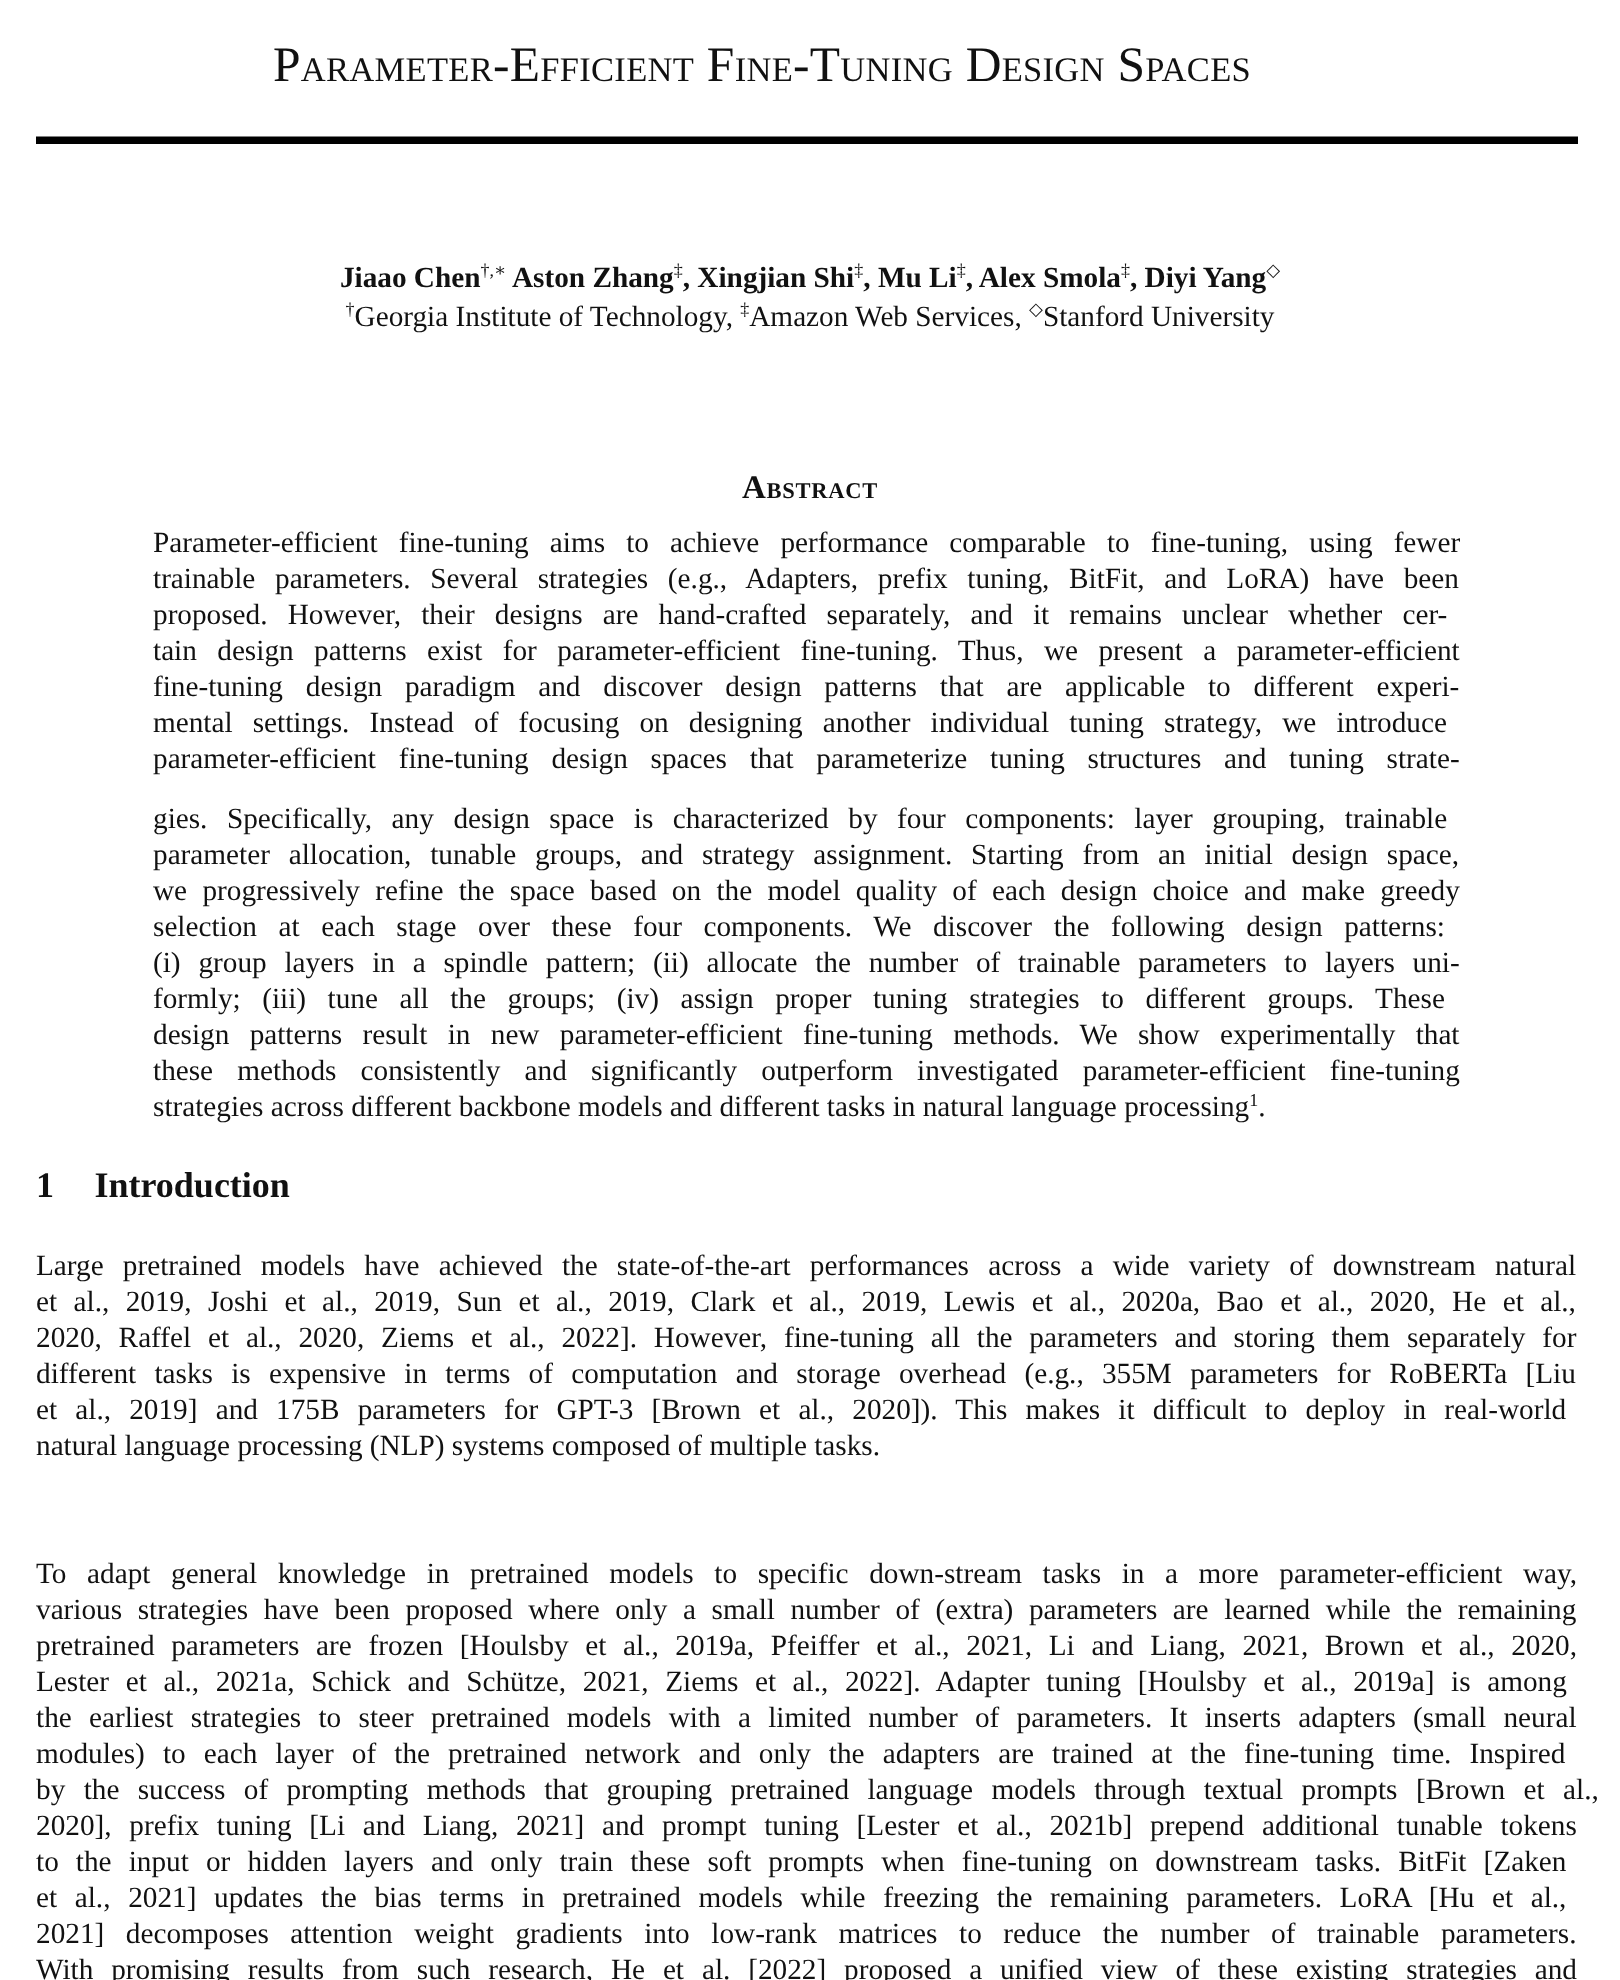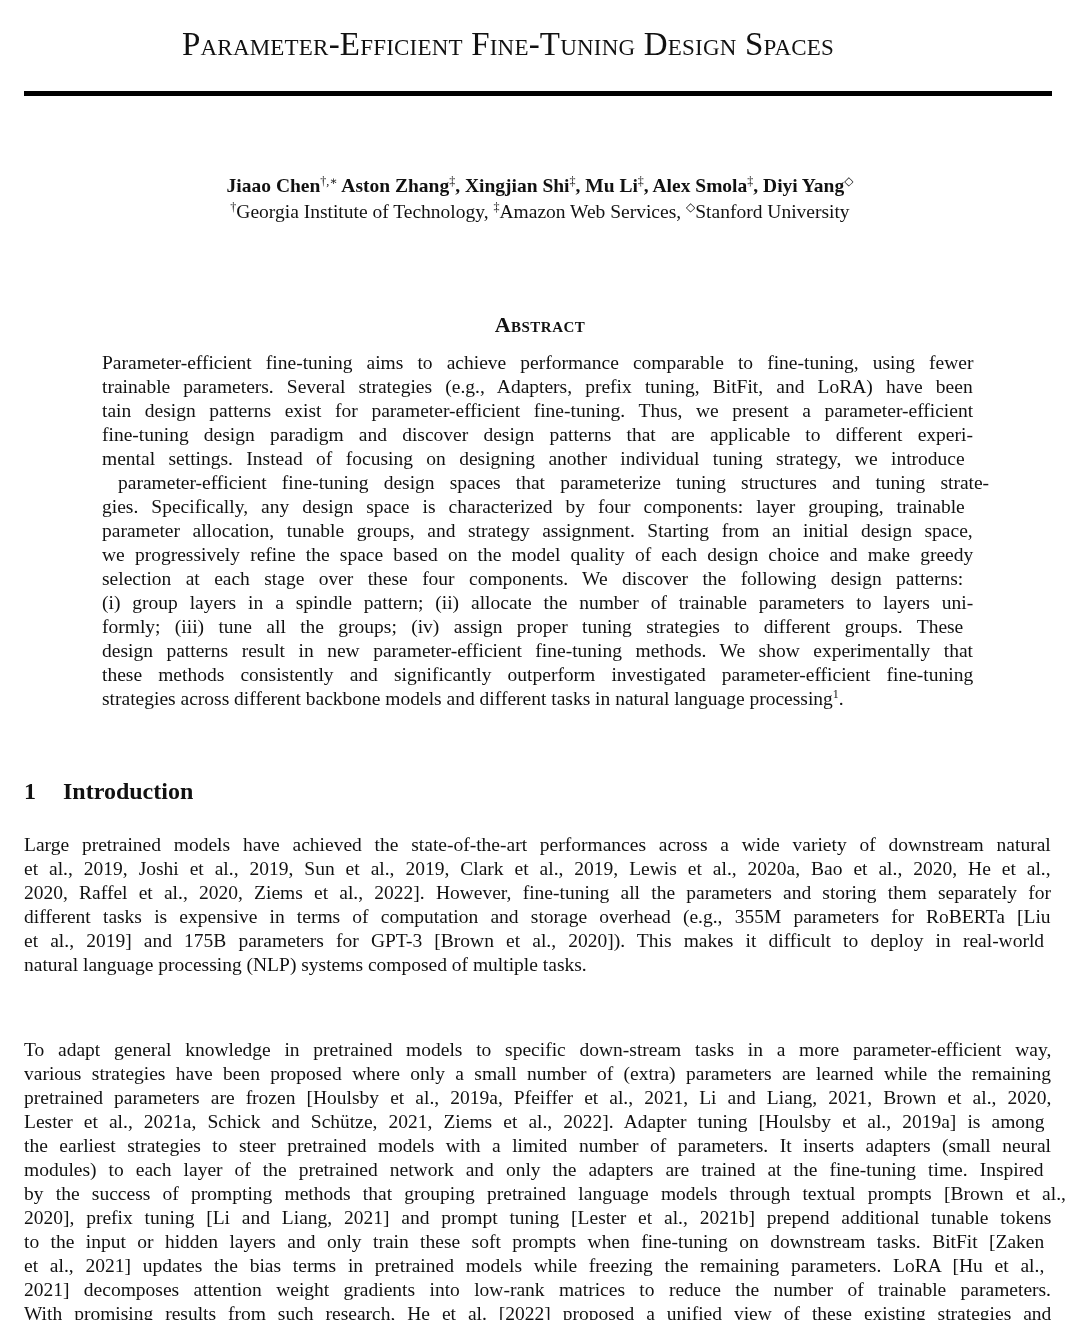--- a/index.html
+++ b/index.html
@@ -70,25 +70,26 @@
   <sup>†</sup><span>Georgia Institute of Technology</span>,
   <sup>‡</sup><span>Amazon Web Services</span>,
   <sup>◇</sup><span>Stanford University</span>
 </div>
 
 <div class="abstract-heading">Abstract</div>
 
 <div class="abstract">
   <div class="line" style="white-space: nowrap; display: block; word-spacing: 9.2px; text-align: left; text-align-last: left;">Parameter-efficient fine-tuning aims to achieve performance comparable to fine-tuning, using fewer</div>
   <div class="line" style="white-space: nowrap; display: block; word-spacing: 8.25px; text-align: left; text-align-last: left;">trainable parameters. Several strategies (e.g., Adapters, prefix tuning, BitFit, and LoRA) have been</div>
+  <div class="line" style="white-space: nowrap; display: block; word-spacing: 8.53846px; text-align: left; text-align-last: left;">proposed.  However, their designs are hand-crafted separately, and it remains unclear whether cer-</div>
   <div class="line" style="white-space: nowrap; display: block; word-spacing: 8.72727px; text-align: left; text-align-last: left;">tain design patterns exist for parameter-efficient fine-tuning. Thus, we present a parameter-efficient</div>
   <div class="line" style="white-space: nowrap; display: block; word-spacing: 10.3333px; text-align: left; text-align-last: left;">fine-tuning design paradigm and discover design patterns that are applicable to different experi-</div>
   <div class="line" style="white-space: nowrap; display: block; word-spacing: 8.53846px; text-align: left; text-align-last: left;">mental settings.  Instead of focusing on designing another individual tuning strategy, we introduce</div>
-  <div class="line" style="white-space: nowrap; display: block; word-spacing: 10.3px; text-align: right; text-align-last: left; margin-left: 16px;">parameter-efficient fine-tuning design spaces that parameterize tuning structures and tuning strate-</div>
-  <div class="line" style="white-space: nowrap; display: block; word-spacing: 8.15385px; text-align: left; text-align-last: left;">gies.  Specifically, any design space is characterized by four components: layer grouping, trainable</div>
+  <div class="line" style="white-space: nowrap; display: block; word-spacing: 10.3px; text-align: right; text-align-last: left;">parameter-efficient fine-tuning design spaces that parameterize tuning structures and tuning strate-</div>
+  <div class="line" style="white-space: nowrap; display: block; word-spacing: 8.15385px; text-align: left; text-align-last: left; margin-top: 16px;">gies.  Specifically, any design space is characterized by four components: layer grouping, trainable</div>
   <div class="line" style="white-space: nowrap; display: block; word-spacing: 7.66667px; text-align: left; text-align-last: left;">parameter allocation, tunable groups, and strategy assignment. Starting from an initial design space,</div>
   <div class="line" style="white-space: nowrap; display: block; word-spacing: 5.3125px; text-align: left; text-align-last: left; font-family: Liberation Serif, serif;">we progressively refine the space based on the model quality of each design choice and make greedy</div>
   <div class="line" style="white-space: nowrap; display: block; word-spacing: 9.5px; text-align: left; text-align-last: left;">selection at each stage over these four components.  We discover the following design patterns:</div>
   <div class="line" style="white-space: nowrap; display: block; word-spacing: 7px; text-align: left; text-align-last: left;">(i) group layers in a spindle pattern; (ii) allocate the number of trainable parameters to layers uni-</div>
   <div class="line" style="white-space: nowrap; display: block; word-spacing: 9.46667px; text-align: left; text-align-last: left;">formly; (iii) tune all the groups; (iv) assign proper tuning strategies to different groups.  These</div>
   <div class="line" style="white-space: nowrap; display: block; word-spacing: 8.63636px; text-align: left; text-align-last: left;">design patterns result in new parameter-efficient fine-tuning methods. We show experimentally that</div>
   <div class="line" style="white-space: nowrap; display: block; word-spacing: 11.25px; text-align: left; text-align-last: left;">these methods consistently and significantly outperform investigated parameter-efficient fine-tuning</div>
   <div class="line last" style="white-space: nowrap; display: block;"><span>strategies across different backbone models and different tasks in natural language processing</span><sup>1</sup>.</div>
 </div>
 

